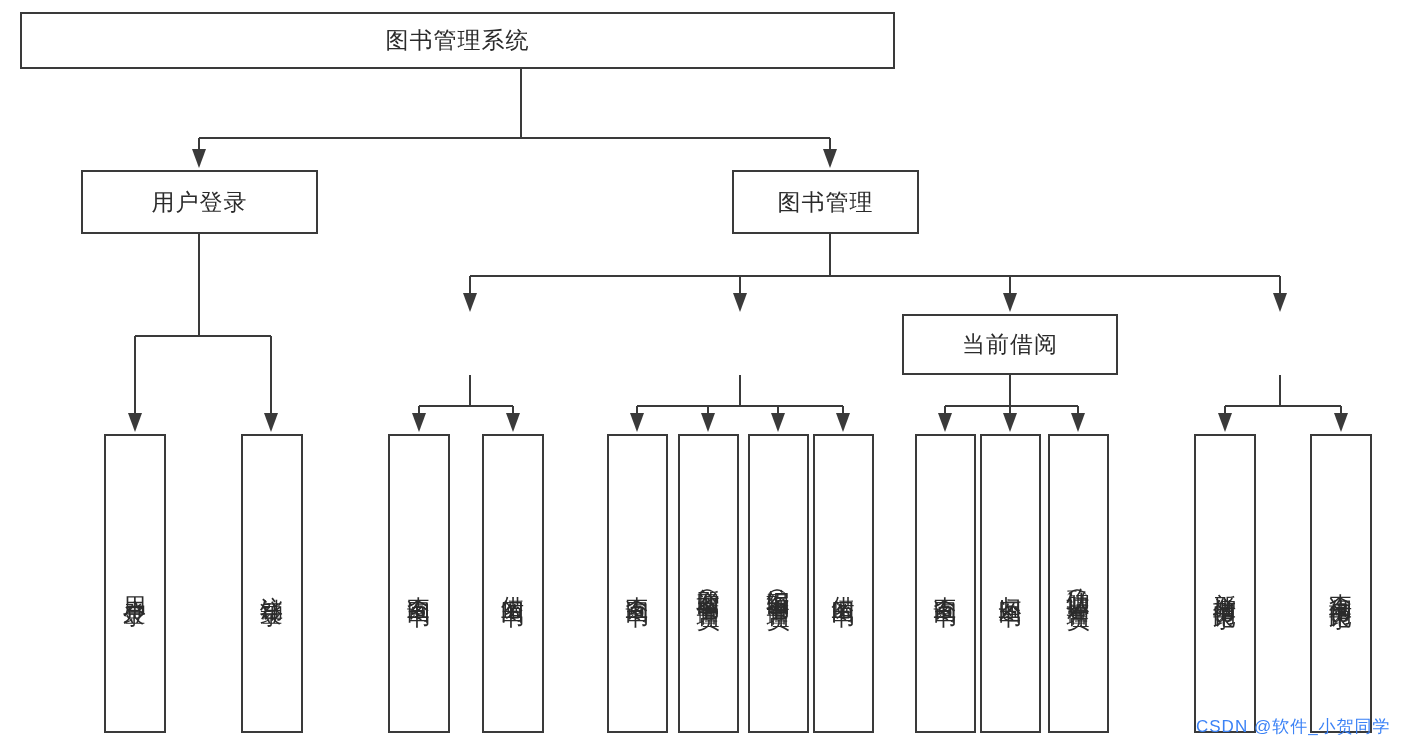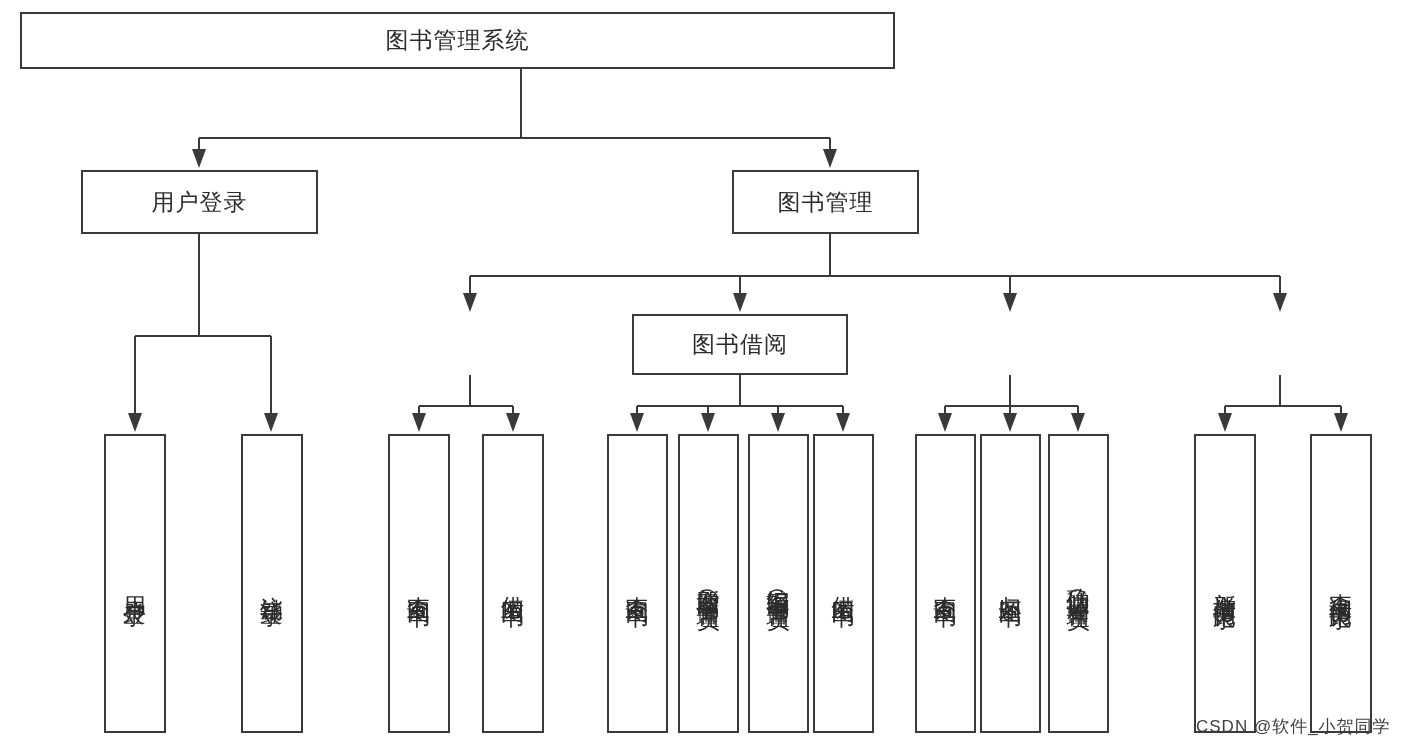--- a/index.html
+++ b/index.html
@@ -5,21 +5,21 @@
   html,body{margin:0;padding:0;background:#ffffff;}
   body{font-family:"Liberation Sans","DejaVu Sans",sans-serif;}
   #canvas{position:relative;width:1405px;height:747px;background:#ffffff;overflow:hidden;}
   svg#wires{position:absolute;left:0;top:0;width:1405px;height:747px;}
   .node{position:absolute;box-sizing:border-box;border:2.5px solid #3a3a3a;background:#ffffff;
         display:flex;align-items:center;justify-content:center;text-align:center;color:#2b2b2b;}
   .node.horiz{font-size:23px;letter-spacing:1px;}
   .node.vert{writing-mode:vertical-rl;text-orientation:upright;font-size:23px;line-height:1.22;
              letter-spacing:3px;padding:6px 0;}
   .node.vert span{display:block;}
-  .watermark{position:absolute;color:#404040;font-size:17px;letter-spacing:1px;white-space:nowrap;}
+  .watermark{position:absolute;color:#3b82f6;font-size:17px;letter-spacing:1px;white-space:nowrap;}
 </style>
 </head>
 <body>
 
 <div id="canvas">
 
   <svg id="wires" viewBox="0 0 1405 747">
       <line x1="521" y1="69" x2="521" y2="138" stroke="#3a3a3a" stroke-width="2.6" shape-rendering="crispEdges"></line>
       <line x1="199" y1="138" x2="830" y2="138" stroke="#3a3a3a" stroke-width="2.6" shape-rendering="crispEdges"></line>
       <line x1="199" y1="138" x2="199" y2="149" stroke="#3a3a3a" stroke-width="2.6" shape-rendering="crispEdges"></line>
@@ -78,22 +78,22 @@
     <span>图书管理系统</span>
   </div>
 
   <div class="node horiz" id="l2-0" style="left: 81px; top: 170px; width: 237px; height: 64px;">
     <span>用户登录</span>
   </div>
   <div class="node horiz" id="l2-1" style="left: 732px; top: 170px; width: 187px; height: 64px; text-align: right;">
     <span>图书管理</span>
   </div>
 
-  <div class="node horiz" id="l3-1" style="left: 632px; top: 314px; width: 216px; height: 61px;">
-    <span>图书借阅</span>
+  <div class="node horiz" id="l3-2" style="left: 902px; top: 314px; width: 216px; height: 61px;">
+    <span>当前借阅</span>
   </div>
 
   <div class="node vert" id="lf-0" style="left: 104px; top: 434px; width: 62px; height: 299px;">
     <span>用户登录</span>
   </div>
   <div class="node vert" id="lf-1" style="left: 241px; top: 434px; width: 62px; height: 299px;">
     <span>注销登录</span>
   </div>
   <div class="node vert" id="lf-2" style="left: 388px; top: 434px; width: 62px; height: 299px;">
     <span>查询图书</span>

